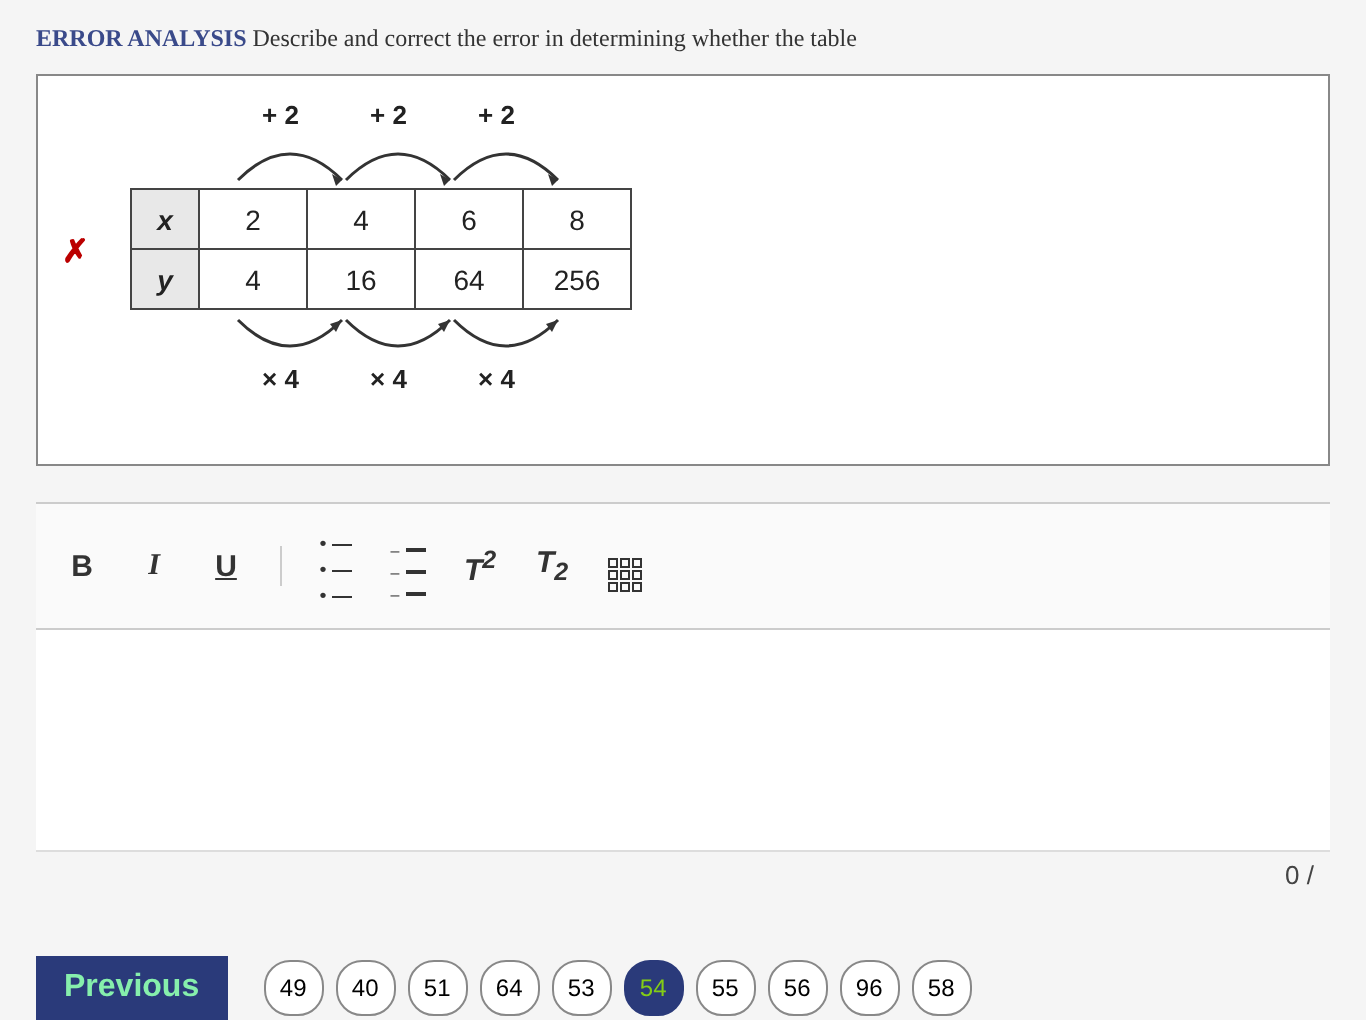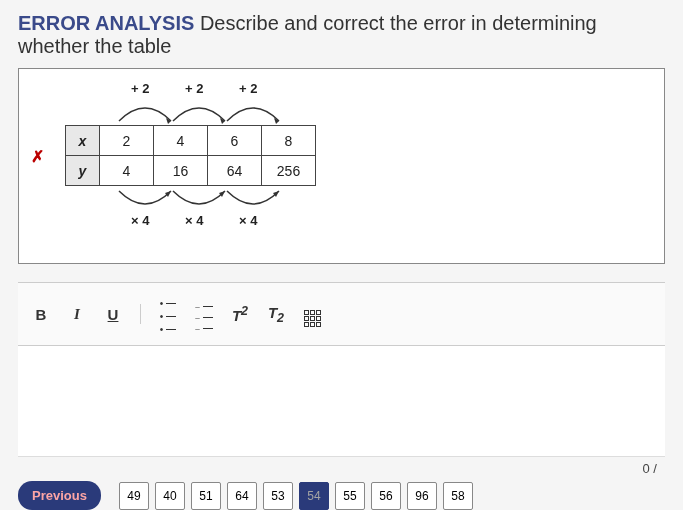--- a/index.html
+++ b/index.html
@@ -1,18 +1,18 @@
 <!DOCTYPE html>
 <html><head>
   <meta charset="utf-8">
   <style>
     * { margin: 0; padding: 0; box-sizing: border-box; }
     body { font-family: Arial, sans-serif; font-size: 14px; color: #222; background: #f5f5f5; width: 683px; height: 510px; overflow: hidden; position: relative; }
     .page { padding: 12px 18px 0 18px; }
-    .title-line { margin-bottom: 4px; font-size: 20px; }
+    .title-line { margin-bottom: 4px; font-size: 12px; font-family: Liberation Serif, serif; }
     .title-strong { font-weight: bold; color: #3a4a8a; }
     .title-rest { color: #333; }
     .problem-box { border: 1px solid #888; padding: 14px 10px 12px 10px; margin-top: 10px; background: #fff; }
     .table-wrap { position: relative; padding: 22px 0 22px 36px; height: 168px; }
     .x-mark { position: absolute; left: 2px; top: 64px; color: #b00; font-weight: bold; font-size: 16px; }
     .arrow-label { position: absolute; font-size: 13px; font-weight: bold; }
     .table { border-collapse: collapse; position: absolute; left: 36px; top: 42px; }
     .table td { border: 1px solid #444; width: 54px; height: 30px; text-align: center; font-size: 14px; }
     .table .hdr { background: #e8e8e8; font-style: italic; font-weight: bold; width: 34px; }
     svg.arc { position: absolute; overflow: visible; }
@@ -27,23 +27,23 @@
     .list-icon span { display: flex; align-items: center; gap: 3px; font-weight: normal; font-size: 9px; }
     .dot::before { content: "•"; font-size: 10px; }
     .num::before { content: "–"; font-size: 8px; }
     .line { display: inline-block; width: 10px; height: 1.5px; background: #333; }
     .sup { font-family: Liberation Sans, sans-serif; font-style: italic; font-weight: normal; }
     .grid-icon { display: inline-grid; grid-template-columns: repeat(3, 5px); grid-template-rows: repeat(3, 5px); gap: 1px; }
     .grid-icon span { border: 1px solid #333; }
     .editor { height: 110px; background: #fff; }
     .counter { text-align: right; padding: 4px 8px; font-size: 13px; color: #444; border-top: 1px solid #ddd; }
     .bottom-bar { position: absolute; bottom: 0; left: 0; right: 0; display: flex; align-items: center; padding: 8px 18px 0 18px; gap: 6px; }
-    .nav-btn { background: #2a3a7a; color: #fca5a5; border: none; padding: 7px 14px; font-size: 13px; font-weight: bold; cursor: pointer; border-radius: 14px; }
-    .page-btn { background: #fff; border: 1px solid #888; width: 30px; height: 28px; font-size: 12px; cursor: pointer; border-radius: 2px; }
-    .page-btn.active { background: #2a3a7a; color: #a3a3a3; border-color: #2a3a7a; }
+    .nav-btn { background: #2a3a7a; color: #86efac; border: none; padding: 7px 14px; font-size: 16px; font-weight: bold; cursor: pointer; border-radius: 0; }
+    .page-btn { background: #fff; border: 1px solid #888; width: 30px; height: 28px; font-size: 12px; cursor: pointer; border-radius: 13px; }
+    .page-btn.active { background: #2a3a7a; color: #84cc16; border-color: #2a3a7a; }
     .spacer { flex: 1; }
     .pages { display: flex; gap: 6px; margin-left: 12px; }
   </style>
 </head>
 <body>
 
 <div class="page">
   <div class="title-line">
     <span class="title-strong">ERROR ANALYSIS</span>
     <span class="title-rest">Describe and correct the error in determining whether the table</span>

